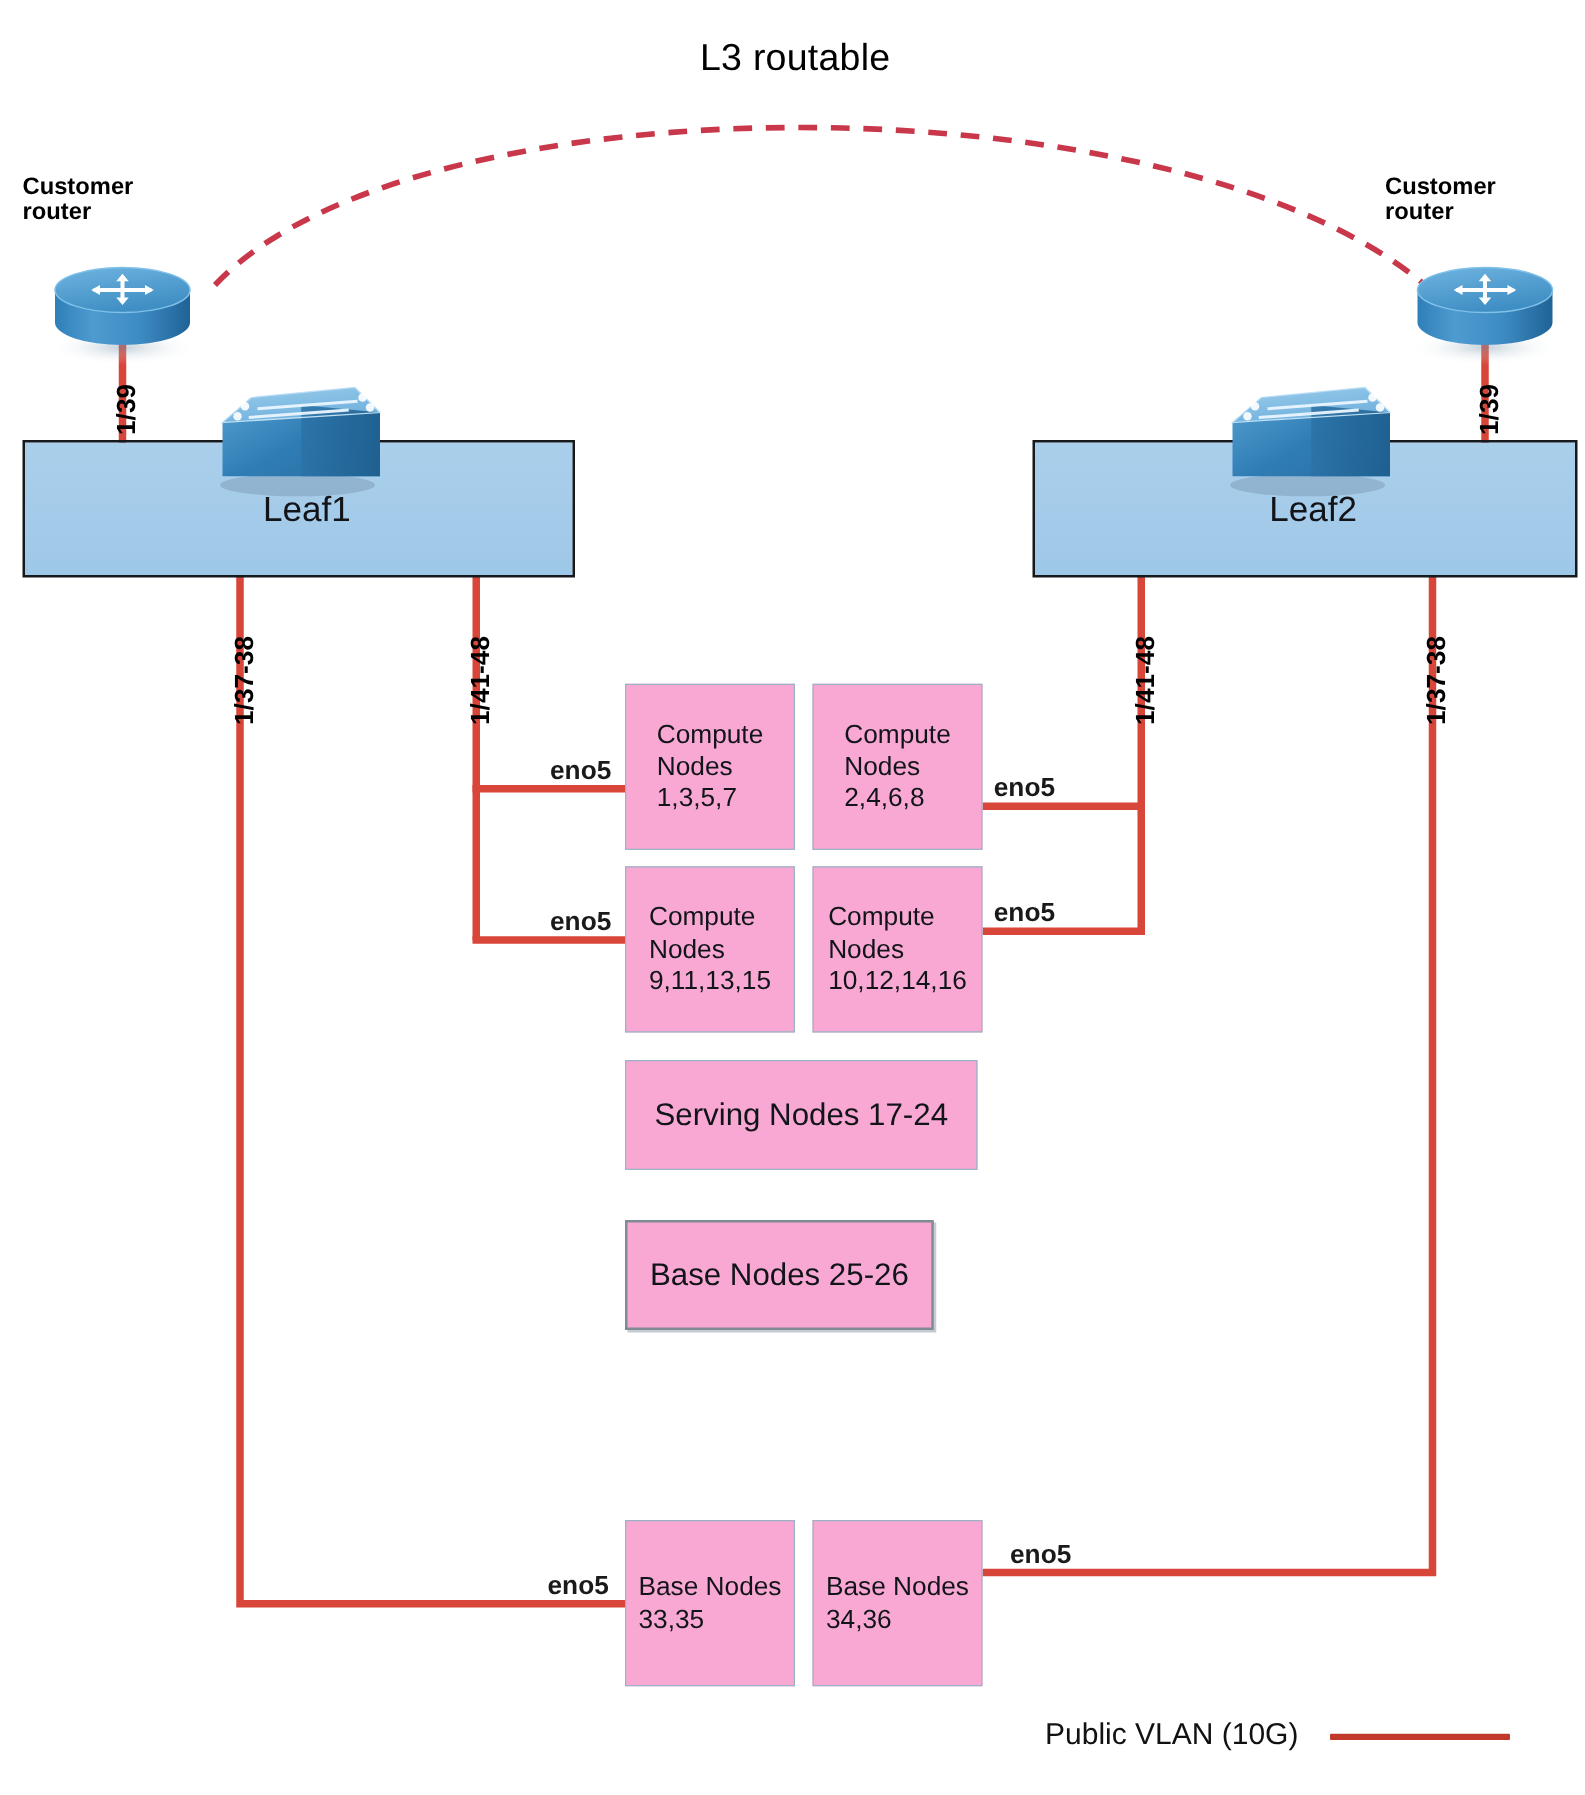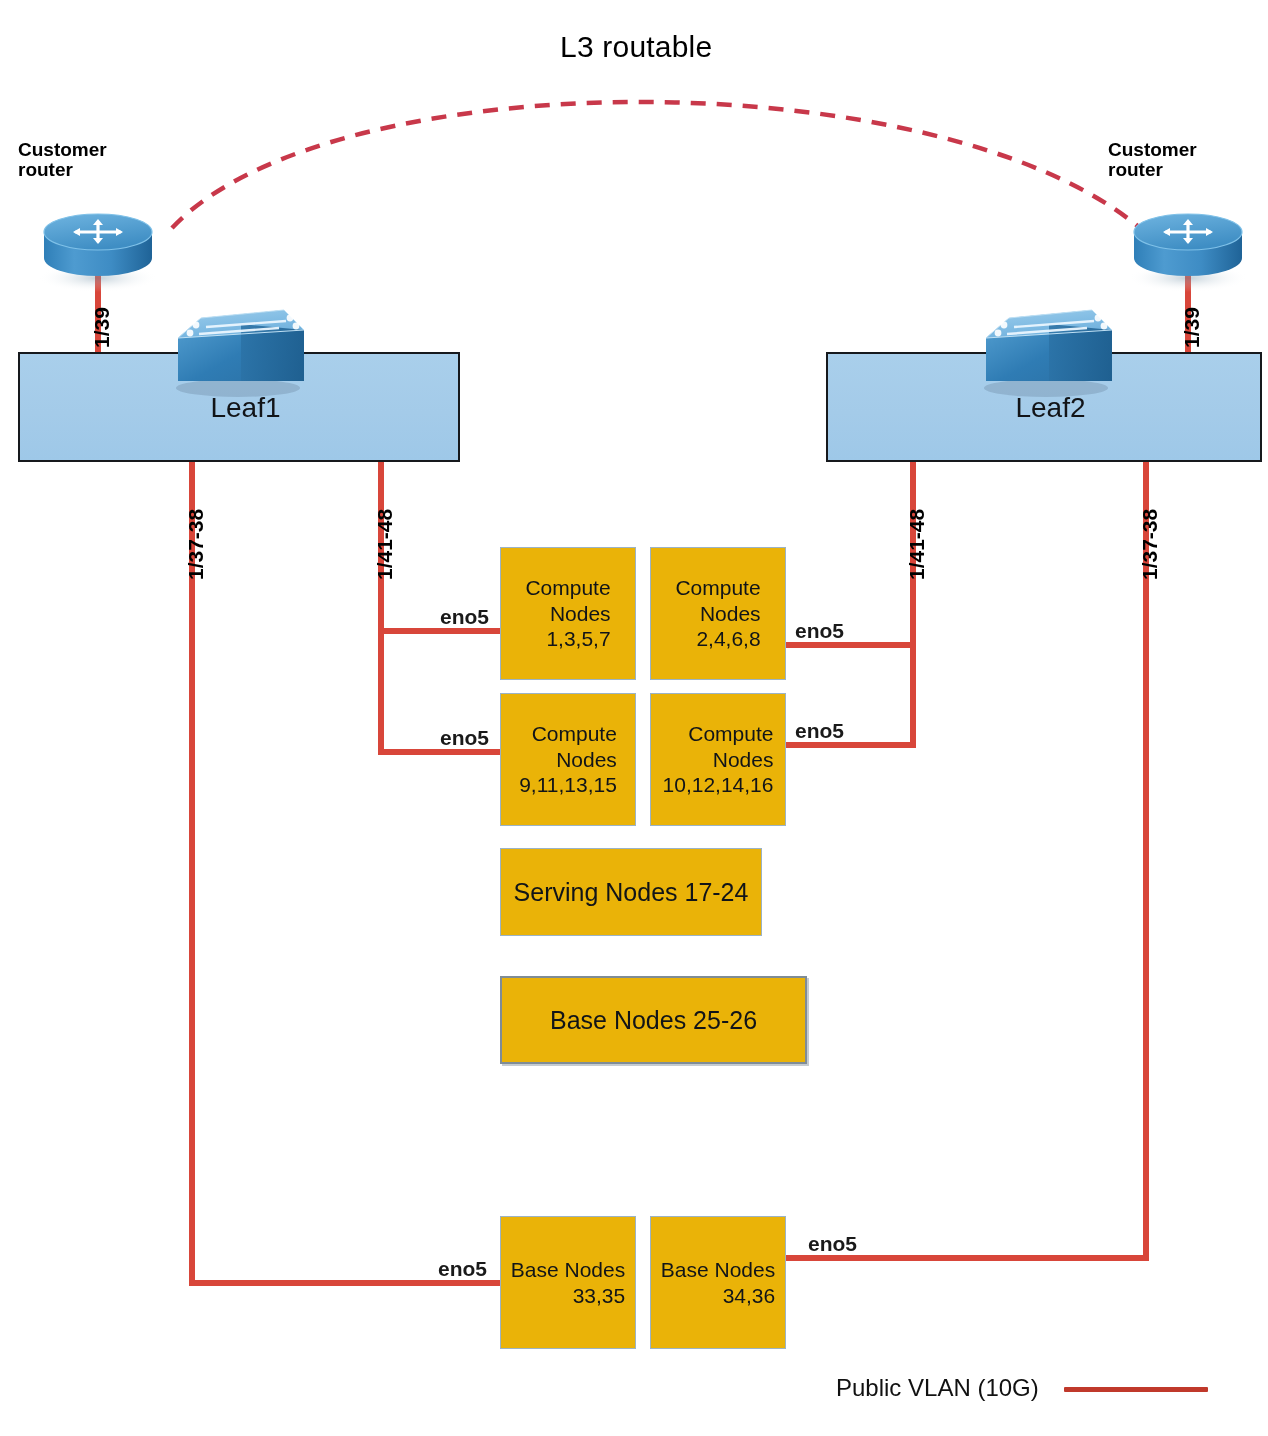--- a/index.html
+++ b/index.html
@@ -57,26 +57,26 @@
     text-align: center;
     font-size: 28px;
     color: #121418;
     padding-left: 13px;
   }
 
   
   .node-box {
     position: absolute;
     box-sizing: border-box;
-    background: #eab308;
+    background: #f9a8d4;
     border: 1px solid #9bb3c6;
     display: flex;
     align-items: center;
     justify-content: center;
-    text-align: right;
+    text-align: left;
     color: #111418;
     line-height: 1.22;
   }
   .node-box.thick {
     border: 2px solid #7f8c96;
     box-shadow: 2px 2px 0 rgba(150,160,170,0.55);
   }
   .node-box .nb-txt { padding: 0 4px; }
 
   
@@ -297,25 +297,25 @@
   </div>
 
   <div class="node-box" style="left:650px; top:693px; width:136px; height:133px; font-size:21px;">
     <div class="nb-txt">
       <div>Compute</div>
       <div>Nodes</div>
       <div>10,12,14,16</div>
     </div>
   </div>
 
-  <div class="node-box" style="left:500px; top:848px; width:262px; height:88px; font-size:25px;">
+  <div class="node-box" style="left:500px; top:848px; width:282px; height:88px; font-size:25px;">
     <div class="nb-txt">Serving Nodes 17-24</div>
   </div>
 
-  <div class="node-box thick" style="left:500px; top:976px; width:307px; height:88px; font-size:25px;">
+  <div class="node-box thick" style="left:500px; top:976px; width:247px; height:88px; font-size:25px;">
     <div class="nb-txt">Base Nodes 25-26</div>
   </div>
 
 
   <div class="node-box" style="left:500px; top:1216px; width:136px; height:133px; font-size:21px;">
     <div class="nb-txt">
       <div>Base Nodes</div>
       <div>33,35</div>
     </div>
   </div>

